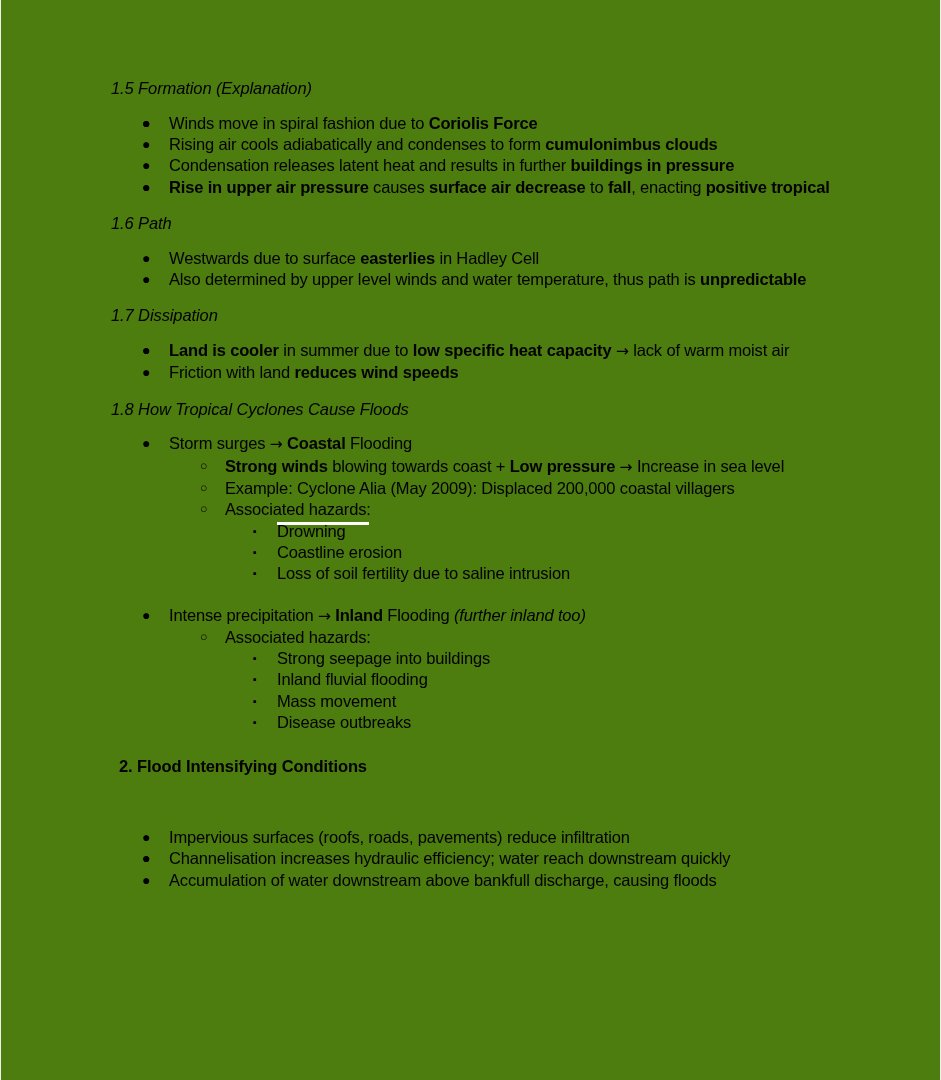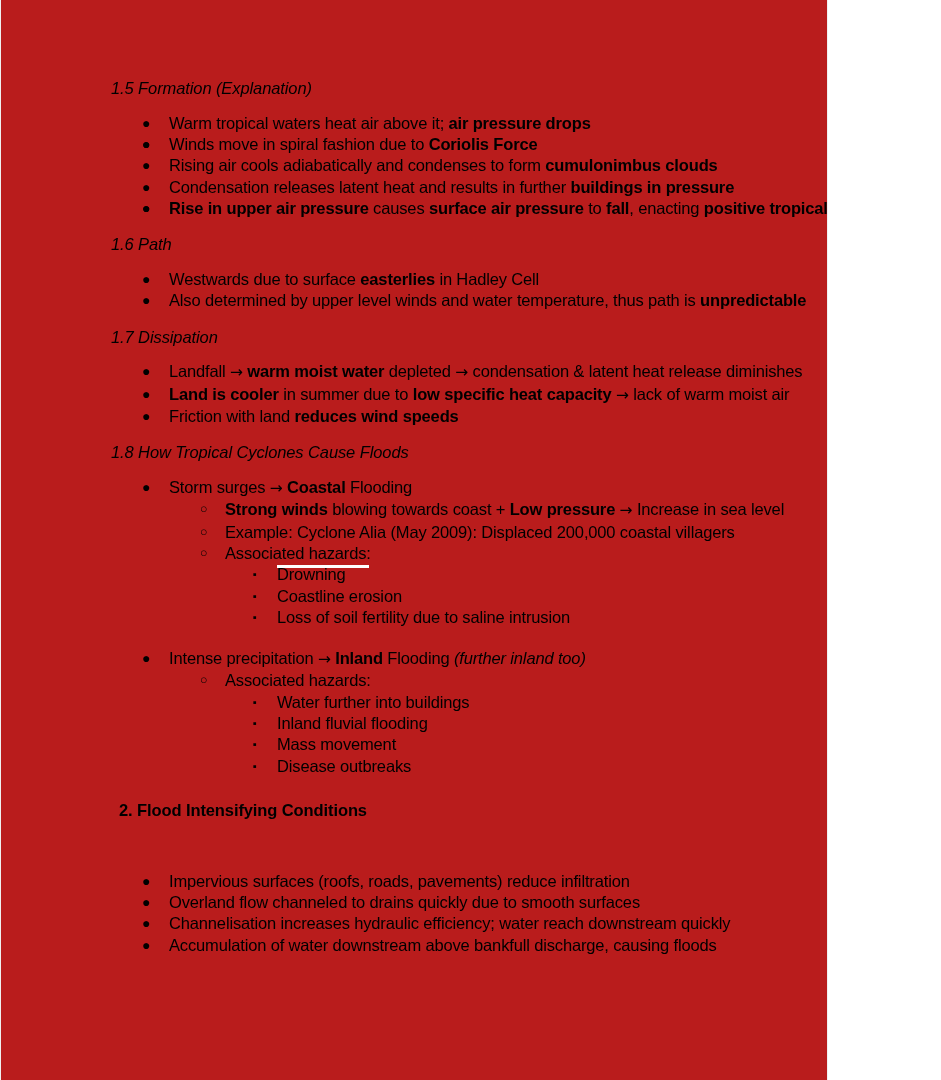--- a/index.html
+++ b/index.html
@@ -8,23 +8,23 @@
     padding: 0;
     background: #ffffff;
   }
   body {
     font-family: "Liberation Sans", sans-serif;
     color: #000000;
     -webkit-font-smoothing: antialiased;
   }
   .page {
     position: relative;
-    width: 828px;
+    width: 941px;
     height: 1080px;
-    background: #b91c1c;
+    background: #4d7c0f;
     box-sizing: border-box;
     overflow: hidden;
     border-left: 1px solid #f0f0f0;
     border-right: 1px solid #f0f0f0;
   }
   .content {
     position: absolute;
     left: 110px;
     top: 78px;
     width: 730px;
@@ -115,69 +115,69 @@
   }
 </style>
 </head>
 <body>
 
 <div class="page">
   <div class="content">
       <div class="h-sub">1.5 Formation (Explanation)</div>
       <div class="gap-after-heading"></div>
       <div>
-        <div class="row lvl1"><span class="marker">●</span><span>Warm tropical waters heat air above it; <b>air pressure drops</b></span></div>
+        <div class="row lvl1"><span class="marker">●</span></div>
         <div class="row lvl1"><span class="marker">●</span></div>
         <div class="row lvl1"><span class="marker">●</span><span>Winds move in spiral fashion due to <b>Coriolis Force</b></span></div>
         <div class="row lvl1"><span class="marker">●</span><span>Rising air cools adiabatically and condenses to form <b>cumulonimbus clouds</b></span></div>
         <div class="row lvl1"><span class="marker">●</span><span>Condensation releases latent heat and results in further <b>buildings in pressure</b></span></div>
         <div class="row lvl1"><span class="marker">●</span></div>
-        <div class="row lvl1"><span class="marker">●</span><span><b>Rise in upper air pressure</b> causes <b>surface air pressure</b> to <b>fall</b>, enacting <b>positive tropical</b></span></div>
+        <div class="row lvl1"><span class="marker">●</span><span><b>Rise in upper air pressure</b> causes <b>surface air decrease</b> to <b>fall</b>, enacting <b>positive tropical</b></span></div>
       </div>
       <div class="gap-before-heading"></div>
       <div class="h-sub">1.6 Path</div>
       <div class="gap-after-heading"></div>
       <div>
         <div class="row lvl1"><span class="marker">●</span><span>Westwards due to surface <b>easterlies</b> in Hadley Cell</span></div>
         <div class="row lvl1"><span class="marker">●</span><span>Also determined by upper level winds and water temperature, thus path is <b>unpredictable</b></span></div>
       </div>
       <div class="gap-before-heading"></div>
       <div class="h-sub">1.7 Dissipation</div>
       <div class="gap-after-heading"></div>
       <div>
-        <div class="row lvl1"><span class="marker">●</span><span>Landfall <span class="arrow">→</span> <b>warm moist water</b> depleted <span class="arrow">→</span> condensation &amp; latent heat release diminishes</span></div>
+        <div class="row lvl1"><span class="marker">●</span></div>
         <div class="row lvl1"><span class="marker">●</span><span><b>Land is cooler</b> in summer due to <b>low specific heat capacity</b> <span class="arrow">→</span> lack of warm moist air</span></div>
         <div class="row lvl1"><span class="marker">●</span><span>Friction with land <b>reduces wind speeds</b></span></div>
       </div>
       <div class="gap-before-heading"></div>
       <div class="h-sub">1.8 How Tropical Cyclones Cause Floods</div>
       <div class="gap-after-heading"></div>
       <div>
         <div class="row lvl1"><span class="marker">●</span><span>Storm surges <span class="arrow">→</span> <b>Coastal</b> Flooding</span></div>
         <div class="row lvl2"><span class="marker">○</span><span><b>Strong winds</b> blowing towards coast + <b>Low pressure</b> <span class="arrow">→</span> Increase in sea level</span></div>
         <div class="row lvl2"><span class="marker">○</span><span>Example: Cyclone Alia (May 2009): Displaced 200,000 coastal villagers</span></div>
         <div class="row lvl2"><span class="marker">○</span><span>Associated hazards:</span></div>
         <div class="row lvl3 clip-artifact"><span class="marker">▪</span><span>Drowning</span><span class="clipbar"></span></div>
         <div class="row lvl3"><span class="marker">▪</span><span>Coastline erosion</span></div>
         <div class="row lvl3"><span class="marker">▪</span><span>Loss of soil fertility due to saline intrusion</span></div>
       </div>
       <div class="gap-group"></div>
       <div>
         <div class="row lvl1"><span class="marker">●</span><span>Intense precipitation <span class="arrow">→</span> <b>Inland</b> Flooding <i>(further inland too)</i></span></div>
         <div class="row lvl2"><span class="marker">○</span><span>Associated hazards:</span></div>
-        <div class="row lvl3"><span class="marker">▪</span><span>Water further into buildings</span></div>
+        <div class="row lvl3"><span class="marker">▪</span><span>Strong seepage into buildings</span></div>
         <div class="row lvl3"><span class="marker">▪</span><span>Inland fluvial flooding</span></div>
         <div class="row lvl3"><span class="marker">▪</span><span>Mass movement</span></div>
         <div class="row lvl3"><span class="marker">▪</span><span>Disease outbreaks</span></div>
       </div>
       <div class="gap-before-heading"></div>
       <div class="h-main">2. Flood Intensifying Conditions</div>
       <div class="gap-after-heading"></div>
       <div class="gap-before-heading"></div>
       <div class="gap-after-heading"></div>
       <div>
         <div class="row lvl1"><span class="marker">●</span><span>Impervious surfaces (roofs, roads, pavements) reduce infiltration</span></div>
-        <div class="row lvl1"><span class="marker">●</span><span>Overland flow channeled to drains quickly due to smooth surfaces</span></div>
+        <div class="row lvl1"><span class="marker">●</span></div>
         <div class="row lvl1"><span class="marker">●</span><span>Channelisation increases hydraulic efficiency; water reach downstream quickly</span></div>
         <div class="row lvl1"><span class="marker">●</span><span>Accumulation of water downstream above bankfull discharge, causing floods</span></div>
       </div>
     </div>
 </div>
 
 </body></html>

